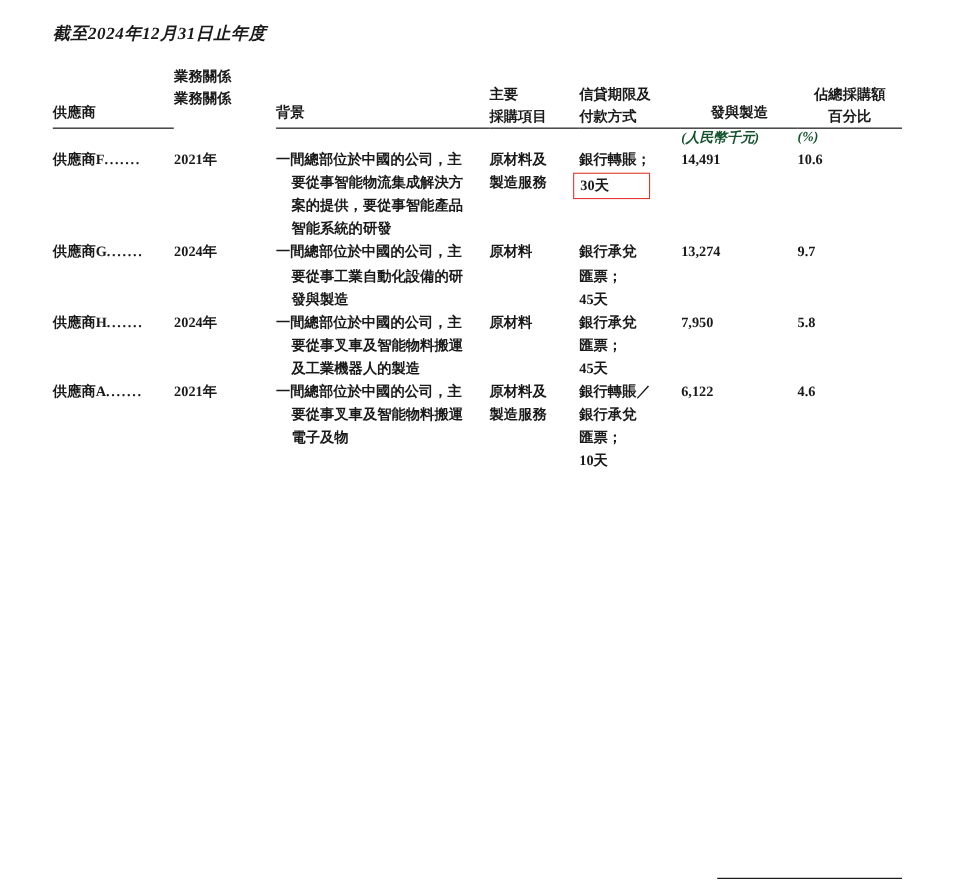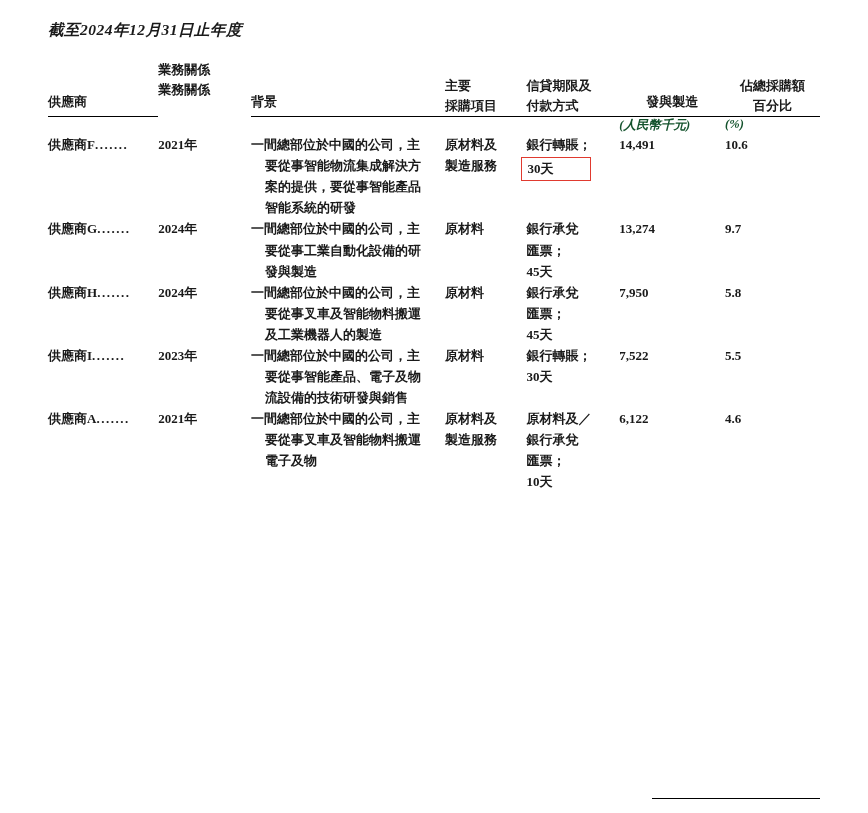--- a/index.html
+++ b/index.html
@@ -239,57 +239,37 @@
       </td>
       <td class="term-cell">
         <div>銀行承兌</div>
         <div>匯票；</div>
         <div>45天</div>
       </td>
       <td class="num">7,950</td>
       <td class="num">5.8</td>
     </tr>
 
-    <tr class="body-row">
-      <td class="sup-cell">
-        <span>供應商I</span><span class="dots">.......</span>
-      </td>
-      <td>2023年</td>
-      <td class="bg-cell">
-        <div>一間總部位於中國的公司，主</div>
-        <div class="l2">要從事智能產品、電子及物</div>
-        <div class="l2">流設備的技術研發與銷售</div>
-      </td>
-      <td>
-        <div>原材料</div>
-      </td>
-      <td class="term-cell">
-        <div>銀行轉賬；</div>
-        <div>30天</div>
-      </td>
-      <td class="num">7,522</td>
-      <td class="num">5.5</td>
-    </tr>
 
     <tr class="body-row">
       <td class="sup-cell">
         <span>供應商A</span><span class="dots">.......</span>
       </td>
       <td>2021年</td>
       <td class="bg-cell">
         <div>一間總部位於中國的公司，主</div>
         <div class="l2">要從事叉車及智能物料搬運</div>
         <div class="l2">電子及物</div>
       </td>
       <td>
         <div>原材料及</div>
         <div>製造服務</div>
       </td>
       <td class="term-cell">
-        <div>原材料及／</div>
+        <div>銀行轉賬／</div>
         <div>銀行承兌</div>
         <div>匯票；</div>
         <div>10天</div>
       </td>
       <td class="num">6,122</td>
       <td class="num">4.6</td>
     </tr>
   </tbody>
     </table>
 

